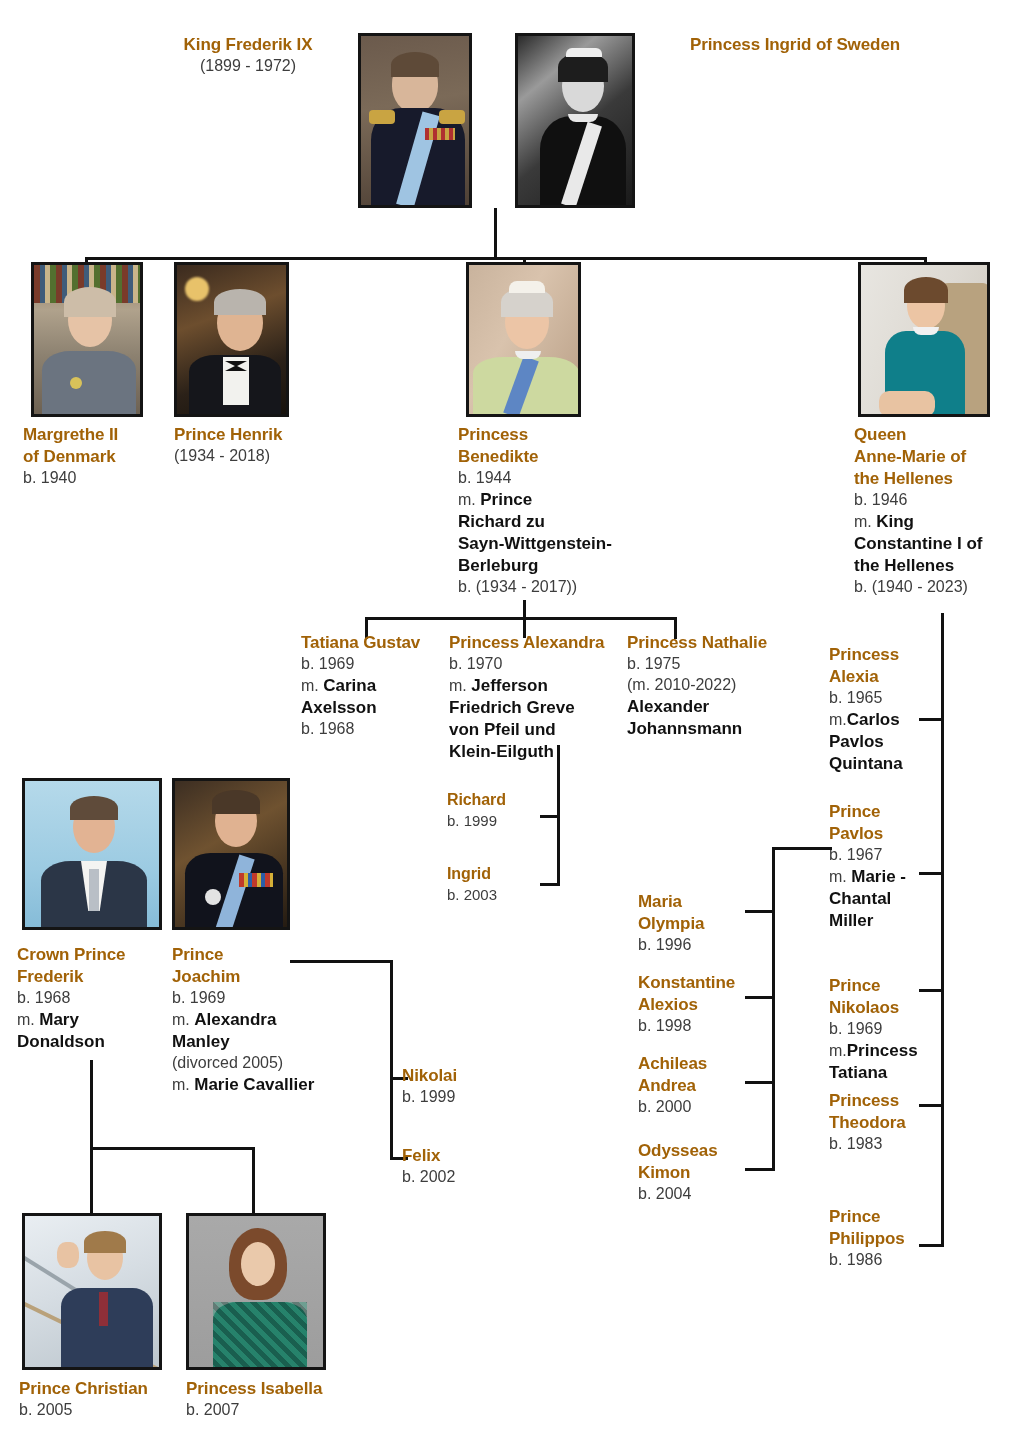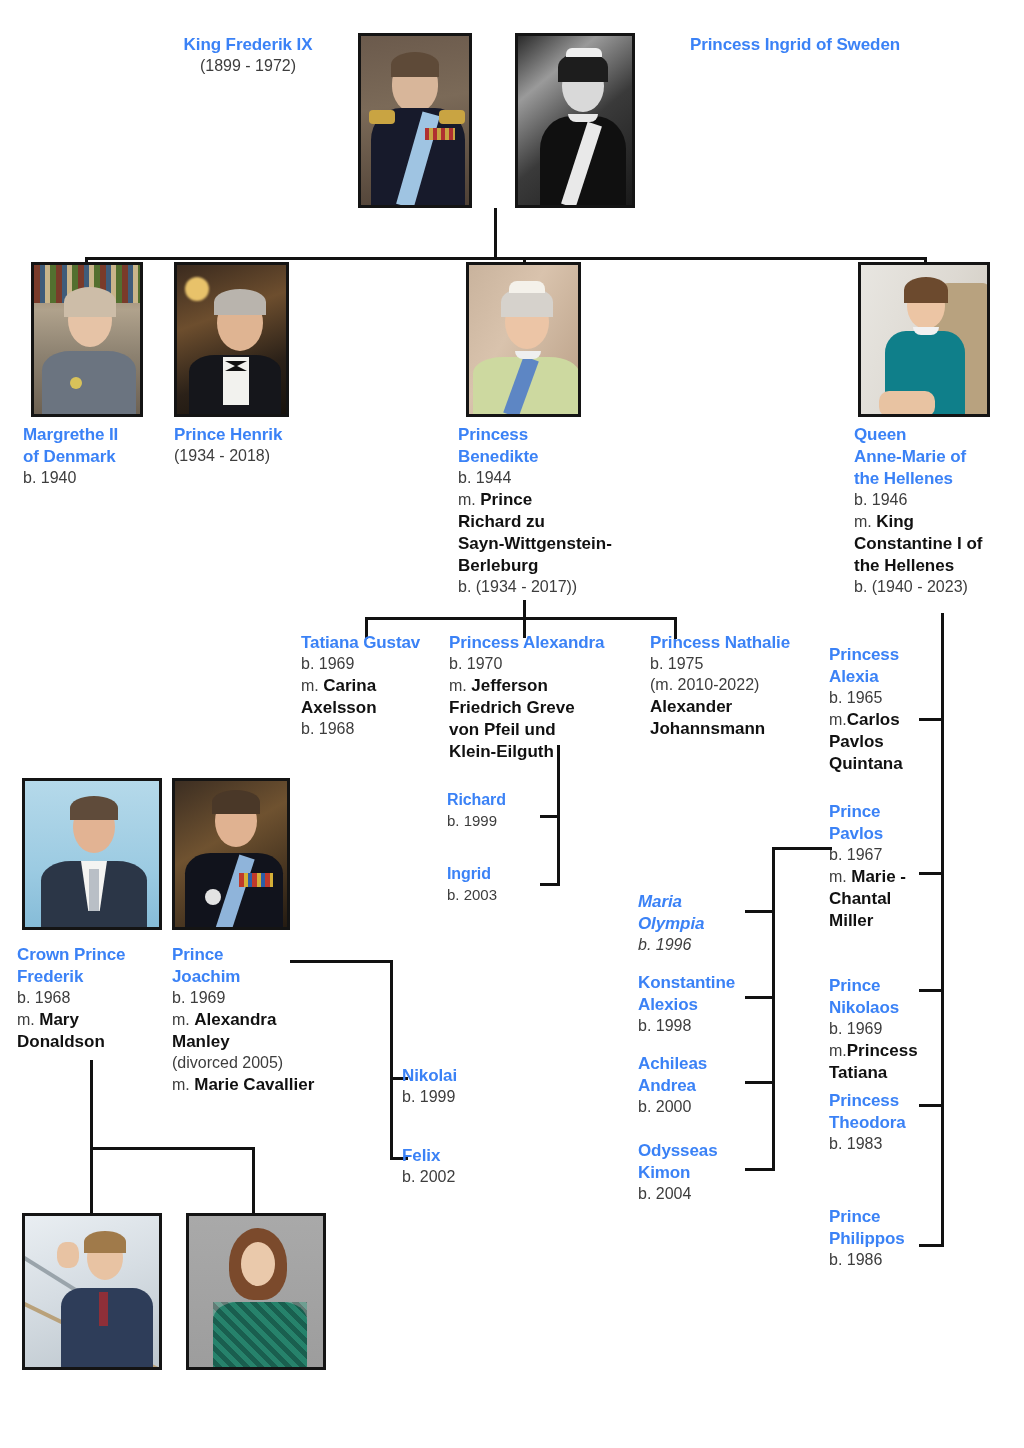--- a/index.html
+++ b/index.html
@@ -25,21 +25,21 @@
     border:3px solid #141414;
     box-sizing:border-box;
     overflow:hidden;
     background:#cfcfcf;
   }
   .photo .ph-bg{position:absolute;inset:0;}
   .photo .ph-fg{position:absolute;}
 
   
   .node{position:absolute;line-height:1.30;}
-  .node .nm{font-weight:bold;font-size:17px;color:#3b82f6;letter-spacing:-0.1px;}
+  .node .nm{font-weight:bold;font-size:17px;color:#a16207;letter-spacing:-0.1px;}
   .node .dt{font-weight:normal;font-size:16px;color:#3d3d3d;}
   .node .sp{font-weight:bold;font-size:17px;color:#111111;}
   .node .mlabel{font-weight:normal;font-size:16px;color:#3d3d3d;}
   .node p{margin:0;}
 
   .small .nm{font-size:16px;}
   .small .dt{font-size:15px;}
 </style>
 </head>
 <body>
@@ -167,21 +167,21 @@
   <div class="node" style="left:449px;top:632px;width:190px;">
     <p class="nm">Princess Alexandra</p>
     <p class="dt">b. 1970</p>
     <p><span class="mlabel">m.</span>
        <span class="sp">Jefferson</span></p>
     <p class="sp">Friedrich Greve</p>
     <p class="sp">von Pfeil und</p>
     <p class="sp">Klein-Eilguth</p>
   </div>
 
-  <div class="node" style="left:650px;top:632px;width:180px;">
+  <div class="node" style="left:627px;top:632px;width:180px;">
     <p class="nm">Princess Nathalie</p>
     <p class="dt">b. 1975</p>
     <p class="dt">(m. 2010-2022)</p>
     <p class="sp">Alexander</p>
     <p class="sp">Johannsmann</p>
   </div>
 
   <div class="ln lnv" style="left:557px;top:745px;height:140px;"></div>
   <div class="ln lnh" style="left:540px;top:815px;width:20px;"></div>
   <div class="ln lnh" style="left:540px;top:883px;width:20px;"></div>
@@ -241,21 +241,21 @@
     <p class="dt">b. 1986</p>
   </div>
 
   <div class="ln lnh" style="left:772px;top:847px;width:60px;"></div>
   <div class="ln lnv" style="left:772px;top:847px;height:324px;"></div>
   <div class="ln lnh" style="left:745px;top:910px;width:30px;"></div>
   <div class="ln lnh" style="left:745px;top:996px;width:30px;"></div>
   <div class="ln lnh" style="left:745px;top:1081px;width:30px;"></div>
   <div class="ln lnh" style="left:745px;top:1168px;width:30px;"></div>
 
-  <div class="node" style="left:638px;top:891px;width:120px;font-style:italic;">
+  <div class="node" style="left:638px;top:891px;width:120px;">
     <p class="nm">Maria</p>
     <p class="nm">Olympia</p>
     <p class="dt">b. 1996</p>
   </div>
   <div class="node" style="left:638px;top:972px;width:130px;">
     <p class="nm">Konstantine</p>
     <p class="nm">Alexios</p>
     <p class="dt">b. 1998</p>
   </div>
   <div class="node" style="left:638px;top:1053px;width:120px;">
@@ -329,23 +329,31 @@
   <div class="photo" style="left:22px;top:1213px;width:140px;height:157px;">
     <div class="ph-bg" style="background:linear-gradient(160deg,#e9eef2 0%,#d6dde3 45%,#bcc6cd 100%);"></div>
     <div class="ph-fg" style="left:0;top:40px;width:150px;height:4px;background:#9aa4ab;transform:rotate(32deg);transform-origin:left top;"></div>
     <div class="ph-fg" style="left:0;top:86px;width:160px;height:4px;background:#b9a17a;transform:rotate(26deg);transform-origin:left top;"></div>
     <div class="ph-fg" style="left:62px;top:20px;width:36px;height:44px;border-radius:50%;background:#e8c3a3;"></div>
     <div class="ph-fg" style="left:59px;top:15px;width:42px;height:22px;border-radius:50% 50% 0 0;background:#a07a4a;"></div>
     <div class="ph-fg" style="left:36px;top:72px;width:92px;height:84px;background:#2e3d59;border-radius:22% 22% 0 0;"></div>
     <div class="ph-fg" style="left:32px;top:26px;width:22px;height:26px;border-radius:40%;background:#e8c3a3;"></div>
     <div class="ph-fg" style="left:74px;top:76px;width:9px;height:34px;background:#8e2f38;"></div>
   </div>
+  <div class="node" style="left:19px;top:1378px;width:170px;">
+    <p class="nm">Prince Christian</p>
+    <p class="dt">b. 2005</p>
+  </div>
 
   <div class="photo" style="left:186px;top:1213px;width:140px;height:157px;">
     <div class="ph-bg" style="background:linear-gradient(180deg,#a9a9a9 0%,#9d9d9d 100%);"></div>
     <div class="ph-fg" style="left:50px;top:22px;width:38px;height:48px;border-radius:50%;background:#eac9ab;"></div>
     <div class="ph-fg" style="left:40px;top:12px;width:58px;height:72px;border-radius:50% 50% 42% 42%;background:#7b4a2c;"></div>
     <div class="ph-fg" style="left:52px;top:26px;width:34px;height:44px;border-radius:50%;background:#eac9ab;"></div>
     <div class="ph-fg" style="left:24px;top:86px;width:94px;height:70px;background:#1f6e5c;border-radius:26% 26% 0 0;"></div>
     <div class="ph-fg" style="left:24px;top:86px;width:94px;height:70px;opacity:.45;background:repeating-linear-gradient(45deg,#2f9b7e 0 5px,#134c3f 5px 10px);"></div>
   </div>
+  <div class="node" style="left:186px;top:1378px;width:170px;">
+    <p class="nm">Princess Isabella</p>
+    <p class="dt">b. 2007</p>
+  </div>
 
 </div>
 
 </body></html>

